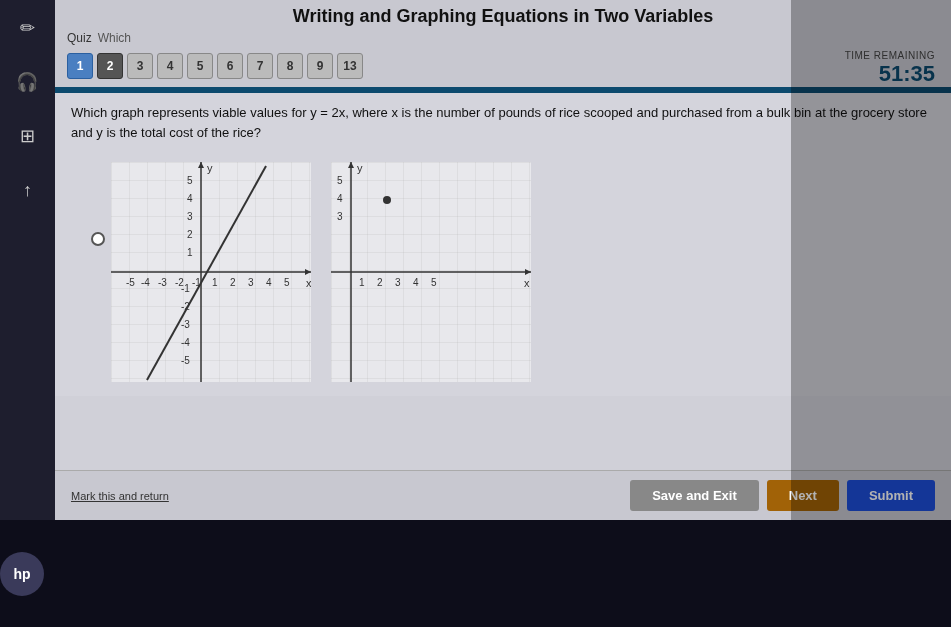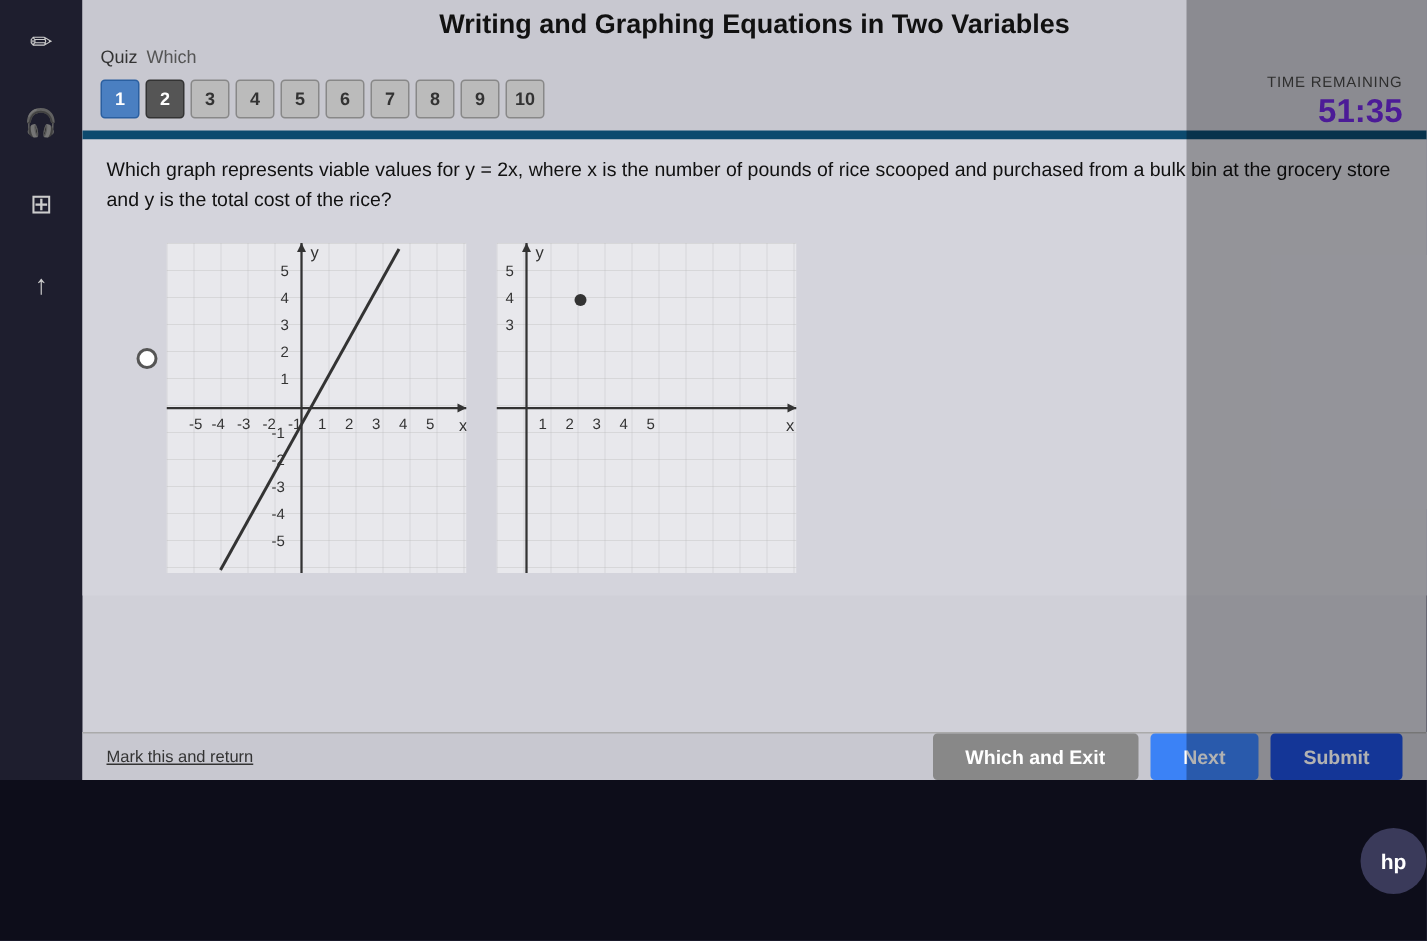--- a/index.html
+++ b/index.html
@@ -130,21 +130,21 @@
     .time-label {
       font-size: 10px;
       color: #444;
       text-transform: uppercase;
       letter-spacing: 0.5px;
     }
 
     .time-value {
       font-size: 22px;
       font-weight: bold;
-      color: #6d28d9;
+      color: #0c4a6e;
     }
 
     
     .question-area {
       padding: 10px 16px;
       background: #d4d4dc;
     }
 
     .question-text {
       font-size: 13px;
@@ -186,21 +186,21 @@
     .graph-svg {
       border: none;
     }
 
     
     .bottom-bar {
       position: absolute;
       left: 55px;
       right: 0;
       bottom: 107px;
-      height: 32px;
+      height: 50px;
       background: #c8c8d0;
       border-top: 1px solid #aaa;
       display: flex;
       align-items: center;
       justify-content: space-between;
       padding: 0 16px;
     }
 
     .mark-return {
       font-size: 11px;
@@ -222,40 +222,40 @@
       font-weight: bold;
       cursor: pointer;
     }
 
     .btn-save {
       background: #888;
       color: #fff;
     }
 
     .btn-next {
-      background: #3b82f6;
+      background: #a16207;
       color: #fff;
     }
 
     .btn-submit {
       background: #1d4ed8;
       color: #fff;
     }
 
     
     .dark-bottom {
       position: absolute;
       left: 0;
       right: 0;
       bottom: 0;
       height: 107px;
       background: #0d0d1a;
       display: flex;
       align-items: center;
-      justify-content: flex-end;
+      justify-content: flex-start;
     }
 
     .hp-logo {
       width: 44px;
       height: 44px;
       border-radius: 50%;
       background: #3a3a5a;
       display: flex;
       align-items: center;
       justify-content: center;
@@ -297,21 +297,21 @@
         <div class="tabs-row">
           <div class="tab-num highlighted">1</div>
           <div class="tab-num active">2</div>
           <div class="tab-num">3</div>
           <div class="tab-num">4</div>
           <div class="tab-num">5</div>
           <div class="tab-num">6</div>
           <div class="tab-num">7</div>
           <div class="tab-num">8</div>
           <div class="tab-num">9</div>
-          <div class="tab-num">10</div>
+          <div class="tab-num">13</div>
         </div>
         <div class="time-remaining">
           <div class="time-label">TIME REMAINING</div>
           <div class="time-value">51:35</div>
         </div>
       </div>
     </div>
 
     <div class="question-area">
       <div class="question-text">Which graph represents viable values for y = 2x, where x is the number of pounds of rice scooped and purchased from a bulk bin at the grocery store and y is the total cost of the rice?</div>
@@ -405,21 +405,21 @@
             </svg>
           </div>
         </div>
       </div>
     </div>
   </div>
 
   <div class="bottom-bar">
     <span class="mark-return">Mark this and return</span>
     <div class="action-buttons">
-      <button class="btn btn-save">Which and Exit</button>
+      <button class="btn btn-save">Save and Exit</button>
       <button class="btn btn-next">Next</button>
       <button class="btn btn-submit">Submit</button>
     </div>
   </div>
 
   <div class="right-panel"></div>
 
   <div class="dark-bottom">
     <div class="hp-logo">hp</div>
   </div>

